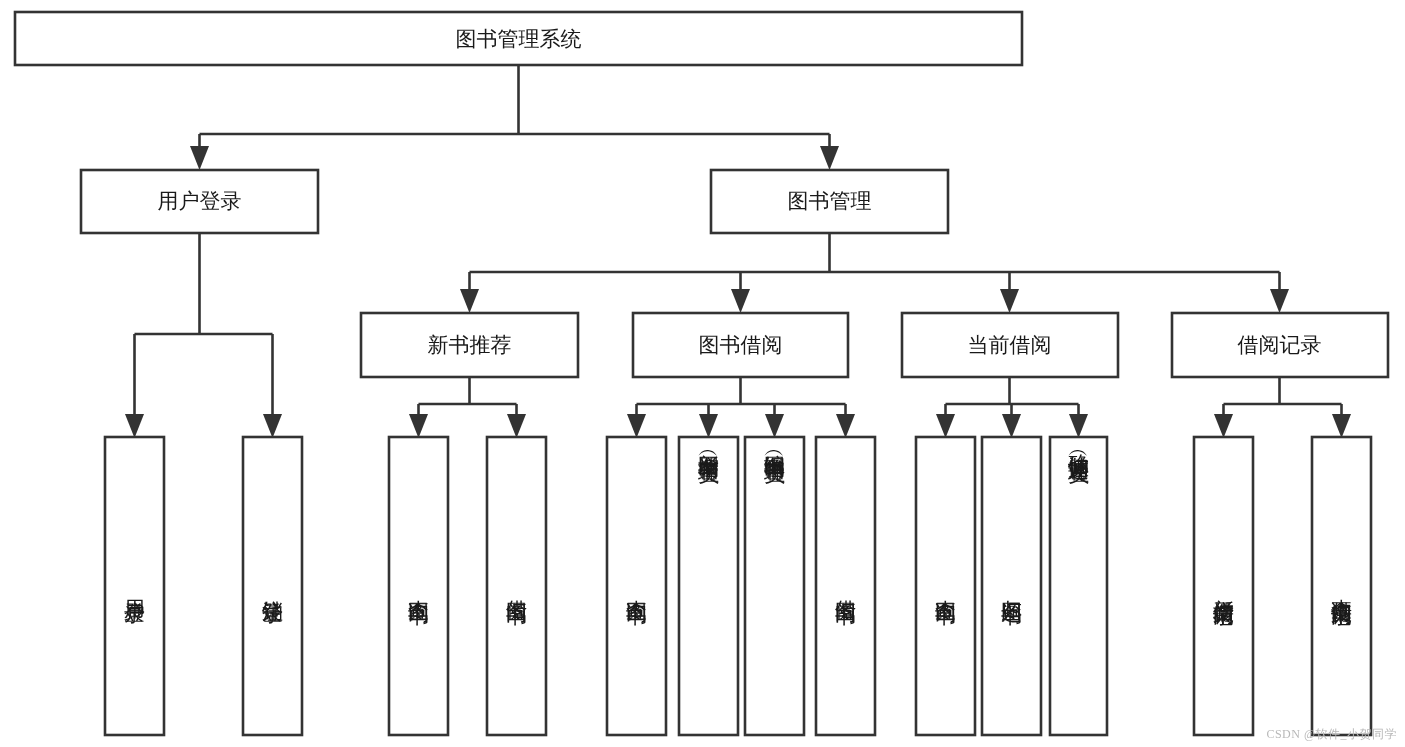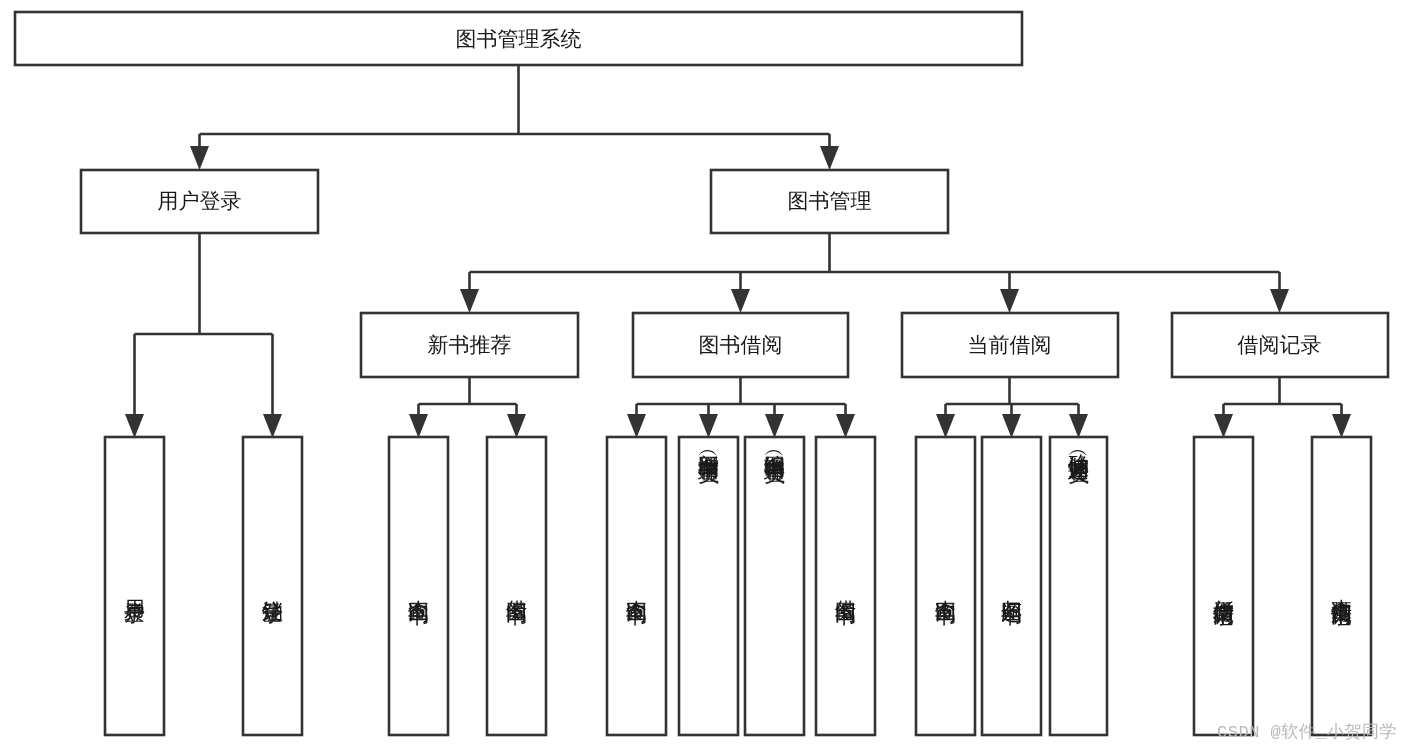--- a/index.html
+++ b/index.html
@@ -65,22 +65,22 @@
     position: absolute;
     display: flex;
     align-items: center;
     justify-content: center;
     pointer-events: none;
   }
   .watermark {
     position: absolute;
     right: 8px;
     bottom: 4px;
-    font-family: Liberation Mono, monospace;
-    font-size: 17px;
+    font-family: Liberation Serif, serif;
+    font-size: 12px;
     color: #b8b8b8;
     white-space: nowrap;
     letter-spacing: 0.5px;
   }
 </style>
 </head>
 <body>
 
 <div id="diagram-root">
 

